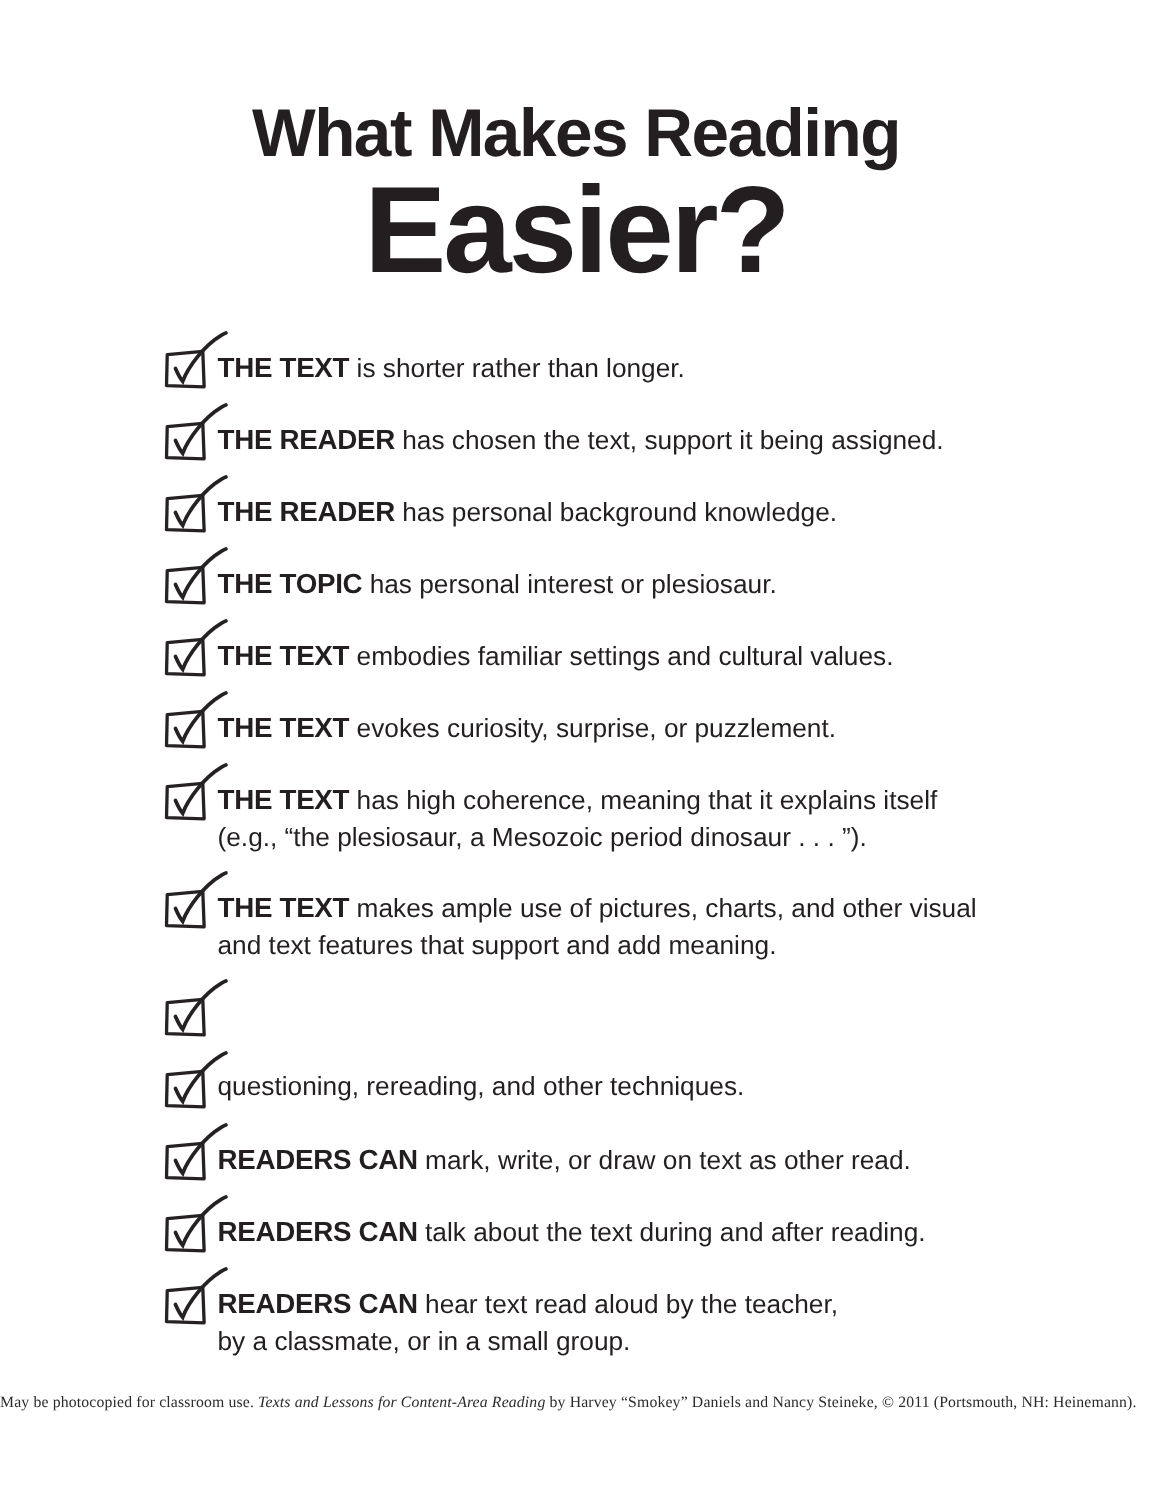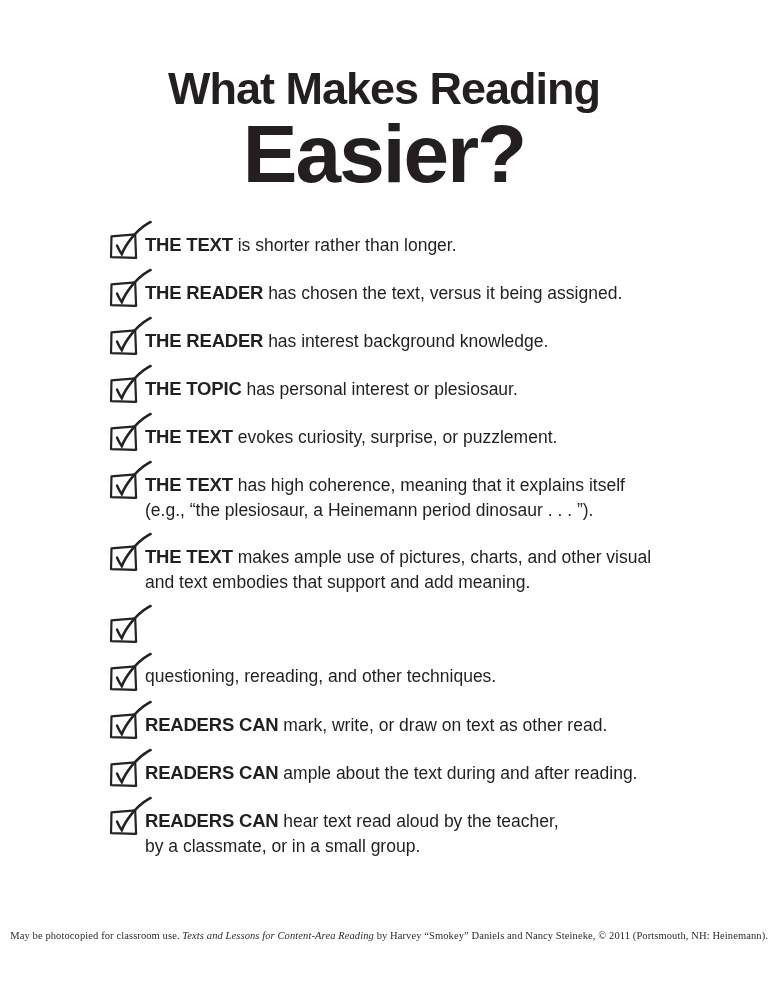--- a/index.html
+++ b/index.html
@@ -26,21 +26,21 @@
   .cb {
     flex:0 0 37px; width:37px; height:40px; margin-top:-13px;
     position:relative;
   }
   .cb svg { overflow:visible; display:block; }
   .itext { font-size:17.5px; line-height:25px; }
   .subj { font-weight:bold; font-size:18.5px; letter-spacing:-0.2px; }
   .line1, .line2 { white-space:nowrap; }
   .footer {
     position:absolute; left:0; right:0; top:930px;
-    text-align:right;
+    text-align:left;
     font-family:"Liberation Serif", serif;
     font-size:10.5px; color:#2b2b2b;
     letter-spacing:0.1px;
   }
   .footer .booktitle { font-style:italic; }
   .hidden-defs { position:absolute; width:0; height:0; }
 </style>
 </head>
 <body>
 
@@ -73,79 +73,89 @@
       </div>
     </div>
 
     <div class="item">
       <span class="cb">
           <svg width="44" height="40" viewBox="0 0 44 40">
             <use href="#cbx"></use>
           </svg>
         </span>
       <div class="itext">
-        <div class="line1"><b class="subj">THE READER</b> <span>has chosen the text, versus it being assigned.</span></div>
-      </div>
-    </div>
-
-    <div class="item">
-      <span class="cb">
-          <svg width="44" height="40" viewBox="0 0 44 40">
-            <use href="#cbx"></use>
-          </svg>
-        </span>
-      <div class="itext">
-        <div class="line1"><b class="subj">THE READER</b> <span>has interest background knowledge.</span></div>
+        <div class="line1"><b class="subj">THE READER</b> <span>has chosen the text, support it being assigned.</span></div>
+      </div>
+    </div>
+
+    <div class="item">
+      <span class="cb">
+          <svg width="44" height="40" viewBox="0 0 44 40">
+            <use href="#cbx"></use>
+          </svg>
+        </span>
+      <div class="itext">
+        <div class="line1"><b class="subj">THE READER</b> <span>has personal background knowledge.</span></div>
       </div>
     </div>
 
     <div class="item">
       <span class="cb">
           <svg width="44" height="40" viewBox="0 0 44 40">
             <use href="#cbx"></use>
           </svg>
         </span>
       <div class="itext">
         <div class="line1"><b class="subj">THE TOPIC</b> <span>has personal interest or plesiosaur.</span></div>
       </div>
     </div>
 
+    <div class="item">
+      <span class="cb">
+          <svg width="44" height="40" viewBox="0 0 44 40">
+            <use href="#cbx"></use>
+          </svg>
+        </span>
+      <div class="itext">
+        <div class="line1"><b class="subj">THE TEXT</b> <span>embodies familiar settings and cultural values.</span></div>
+      </div>
+    </div>
 
     <div class="item">
       <span class="cb">
           <svg width="44" height="40" viewBox="0 0 44 40">
             <use href="#cbx"></use>
           </svg>
         </span>
       <div class="itext">
         <div class="line1"><b class="subj">THE TEXT</b> <span>evokes curiosity, surprise, or puzzlement.</span></div>
       </div>
     </div>
 
     <div class="item">
       <span class="cb">
           <svg width="44" height="40" viewBox="0 0 44 40">
             <use href="#cbx"></use>
           </svg>
         </span>
       <div class="itext">
         <div class="line1"><b class="subj">THE TEXT</b> <span>has high coherence, meaning that it explains itself</span></div>
-        <div class="line2">(e.g., “the plesiosaur, a Heinemann period dinosaur . . . ”).</div>
+        <div class="line2">(e.g., “the plesiosaur, a Mesozoic period dinosaur . . . ”).</div>
       </div>
     </div>
 
     <div class="item">
       <span class="cb">
           <svg width="44" height="40" viewBox="0 0 44 40">
             <use href="#cbx"></use>
           </svg>
         </span>
       <div class="itext">
         <div class="line1"><b class="subj">THE TEXT</b> <span>makes ample use of pictures, charts, and other visual</span></div>
-        <div class="line2">and text embodies that support and add meaning.</div>
+        <div class="line2">and text features that support and add meaning.</div>
       </div>
     </div>
 
     <div class="item">
       <span class="cb">
           <svg width="44" height="40" viewBox="0 0 44 40">
             <use href="#cbx"></use>
           </svg>
         </span>
     </div>
@@ -172,21 +182,21 @@
       </div>
     </div>
 
     <div class="item">
       <span class="cb">
           <svg width="44" height="40" viewBox="0 0 44 40">
             <use href="#cbx"></use>
           </svg>
         </span>
       <div class="itext">
-        <div class="line1"><b class="subj">READERS CAN</b> <span>ample about the text during and after reading.</span></div>
+        <div class="line1"><b class="subj">READERS CAN</b> <span>talk about the text during and after reading.</span></div>
       </div>
     </div>
 
     <div class="item">
       <span class="cb">
           <svg width="44" height="40" viewBox="0 0 44 40">
             <use href="#cbx"></use>
           </svg>
         </span>
       <div class="itext">

